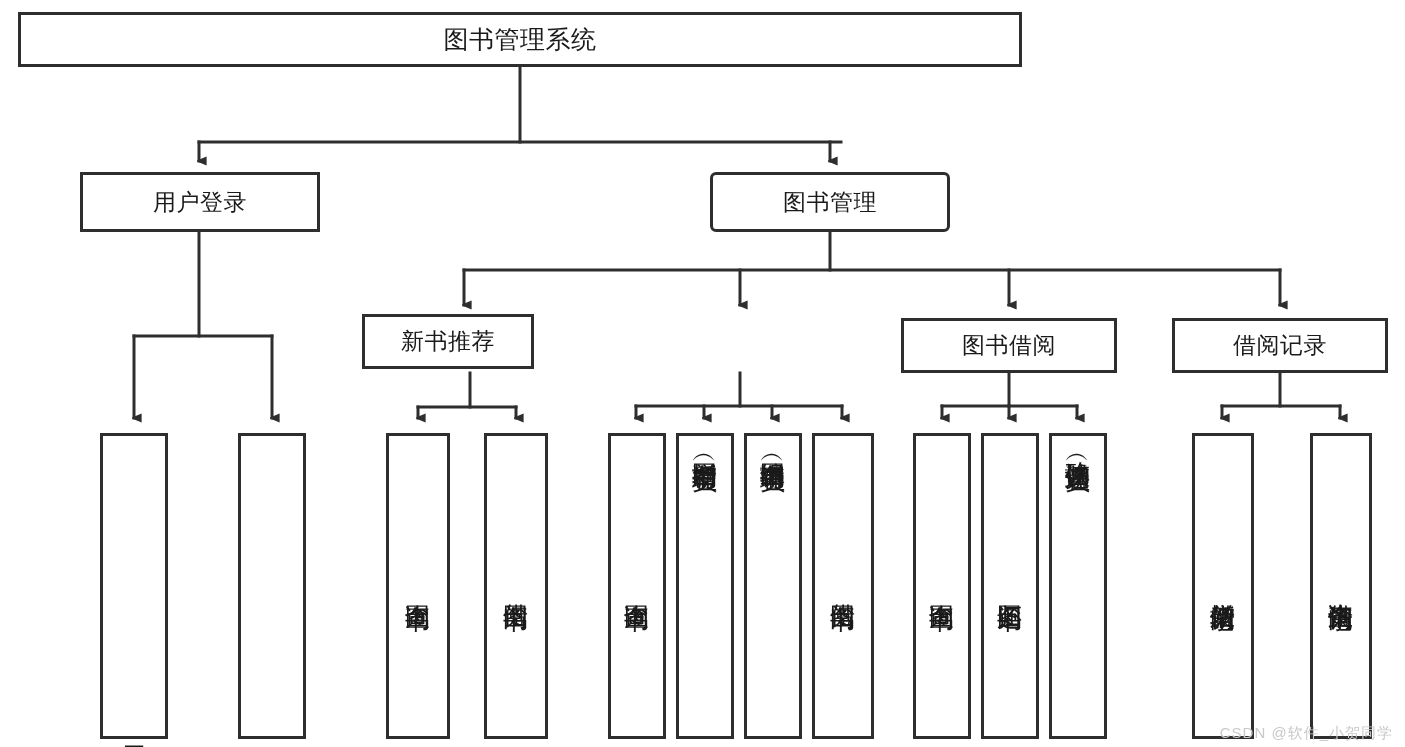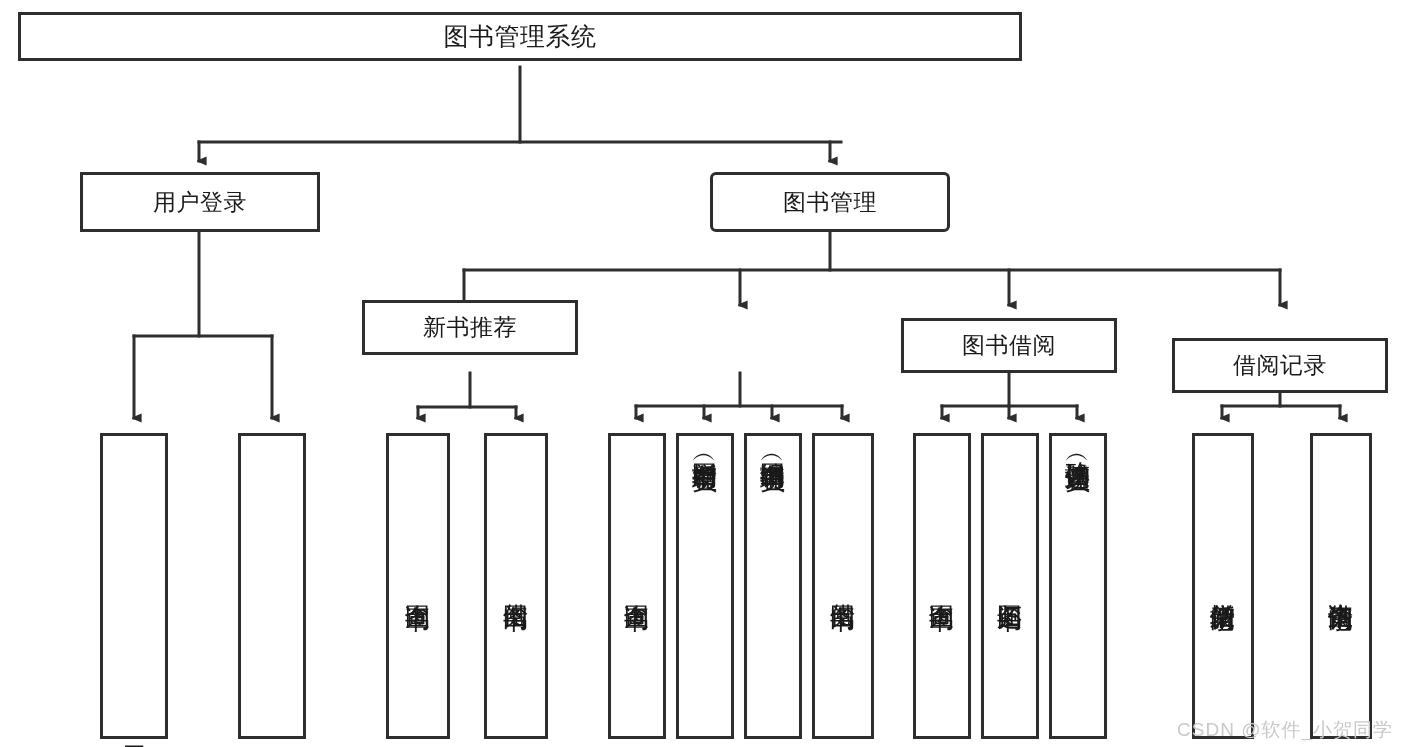--- a/index.html
+++ b/index.html
@@ -60,21 +60,21 @@
   .node.leaf.bottom{
     align-items:flex-end;
   }
   .node.leaf.top{
     align-items:flex-start;
   }
   .watermark{
     position:absolute;
     right:12px;
     bottom:4px;
-    font-size:19px;
+    font-size:15px;
     color:#c9c9c9;
     letter-spacing:1px;
     white-space:nowrap;
     user-select:none;
   }
 </style>
 </head>
 <body>
 
 <div id="canvas">
@@ -122,42 +122,42 @@
       <path d="M1009,406 L1009,418" marker-end="url(#arrow)"></path>
       <path d="M1077,406 L1077,418" marker-end="url(#arrow)"></path>
 
       <path d="M1280,373 L1280,406"></path>
       <path d="M1222,406 L1340,406"></path>
       <path d="M1222,406 L1222,418" marker-end="url(#arrow)"></path>
       <path d="M1340,406 L1340,418" marker-end="url(#arrow)"></path>
     </g>
   </svg>
 
-  <div class="node root" style="left:18px;top:12px;width:1004px;height:49px;">
+  <div class="node root" style="left:18px;top:12px;width:1004px;height:55px;">
     <span class="label">图书管理系统</span>
   </div>
 
   <div class="node hbox" style="left:80px;top:172px;width:240px;height:60px;">
     <span class="label">用户登录</span>
   </div>
 
   <div class="node hbox" style="left:710px;top:172px;width:240px;height:60px;border-radius:6px;">
     <span class="label">图书管理</span>
   </div>
 
-  <div class="node hbox" style="left:362px;top:300px;width:216px;height:55px;">
+  <div class="node hbox" style="left:362px;top:314px;width:172px;height:55px;">
     <span class="label">新书推荐</span>
   </div>
 
 
   <div class="node hbox" style="left:901px;top:318px;width:216px;height:55px;">
     <span class="label">图书借阅</span>
   </div>
 
-  <div class="node hbox" style="left:1172px;top:318px;width:216px;height:55px;margin-top:20px;">
+  <div class="node hbox" style="left:1172px;top:318px;width:216px;height:55px;">
     <span class="label">借阅记录</span>
   </div>
 
   <div class="node leaf bottom" style="left:100px;top:433px;width:68px;height:306px;">
     <span class="label">用户登录</span>
   </div>
   <div class="node leaf bottom" style="left:238px;top:433px;width:68px;height:306px;">
     <span class="label">注销登录</span>
   </div>
 

